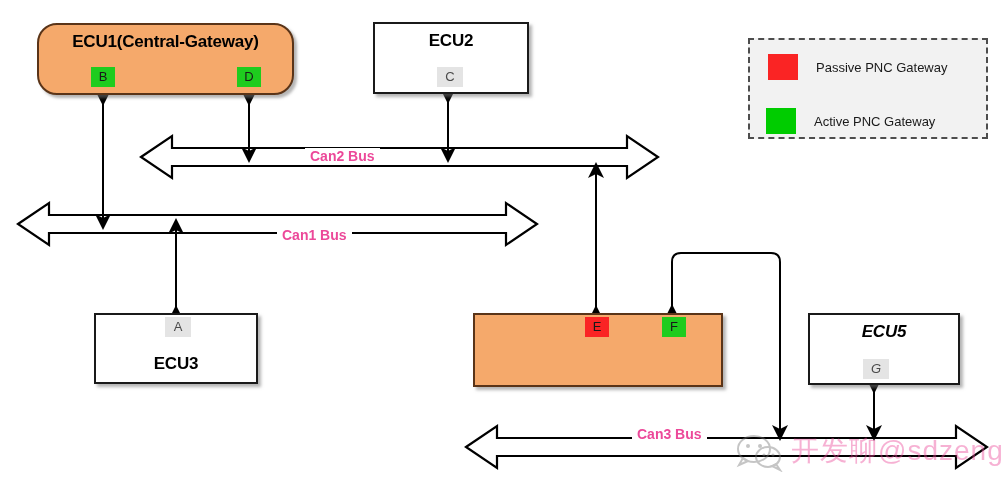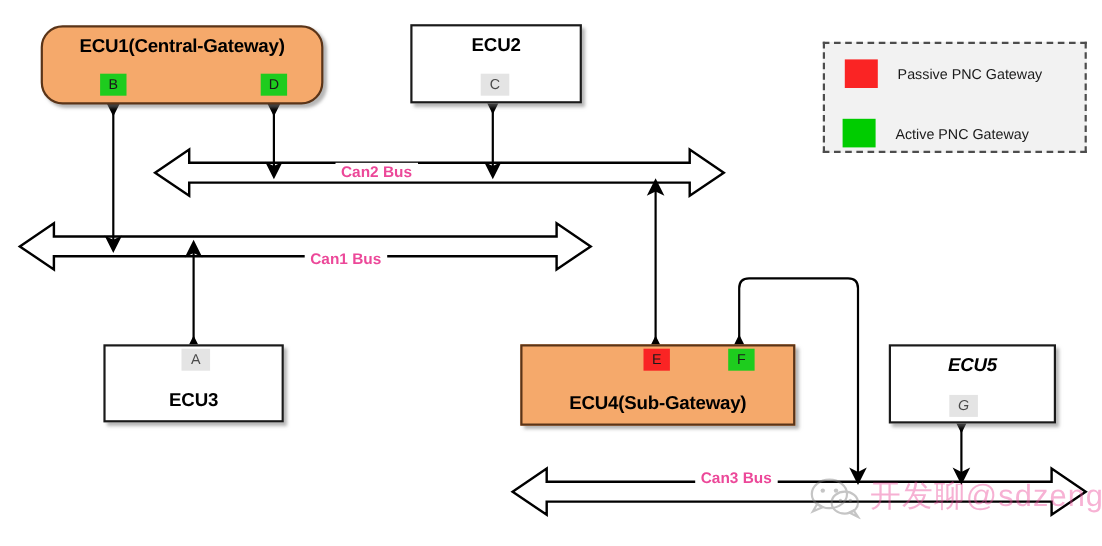--- a/index.html
+++ b/index.html
@@ -185,21 +185,20 @@
     <div class="ecu-title top">ECU2</div>
     <div class="node gray" style="left:62px; top:43px; width:26px;">C</div>
   </div>
 
   <div class="ecu-box plain" id="ecu3" style="left:94px; top:313px; width:164px; height:71px;">
     <div class="ecu-title bottom">ECU3</div>
     <div class="node gray" style="left:69px; top:2px; width:26px;">A</div>
   </div>
 
   <div class="ecu-box gateway" id="ecu4" style="left:473px; top:313px; width:250px; height:74px;">
-    <div class="ecu-title bottom">ECU4(Sub-Gateway)</div>
     <div class="node red" style="left:110px; top:2px; width:24px;">E</div>
     <div class="node green" style="left:187px; top:2px; width:24px;">F</div>
   </div>
 
   <div class="ecu-box plain" id="ecu5" style="left:808px; top:313px; width:152px; height:72px;font-style:italic;">
     <div class="ecu-title top">ECU5</div>
     <div class="node gray" style="left:53px; top:44px; width:26px;">G</div>
   </div>
 
   <div class="bus-label" style="left:305px; top:148px;">Can2 Bus</div>

